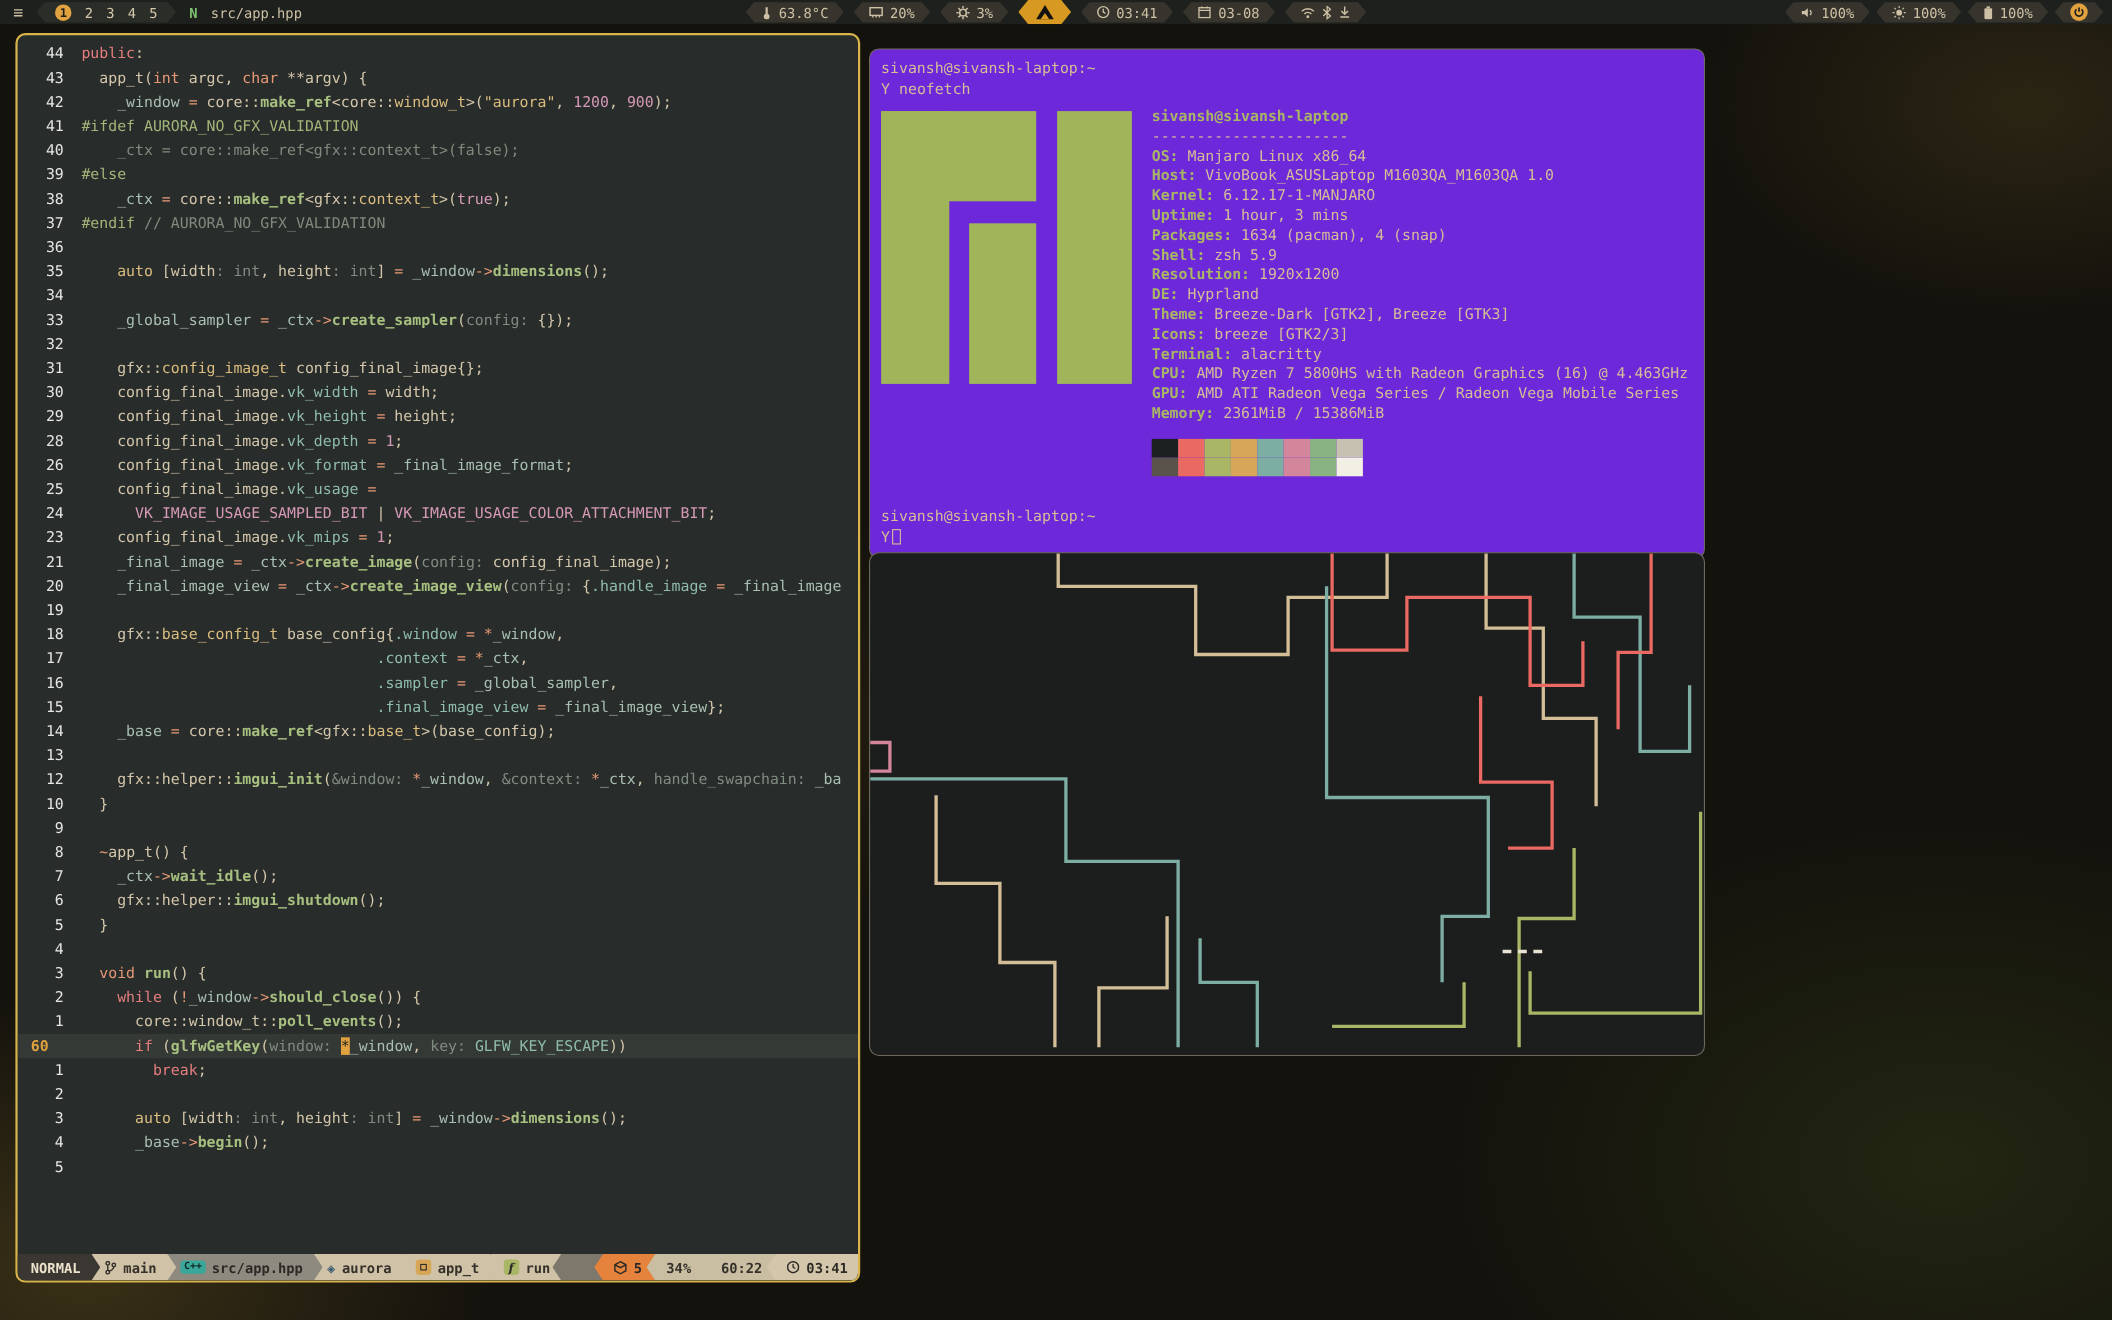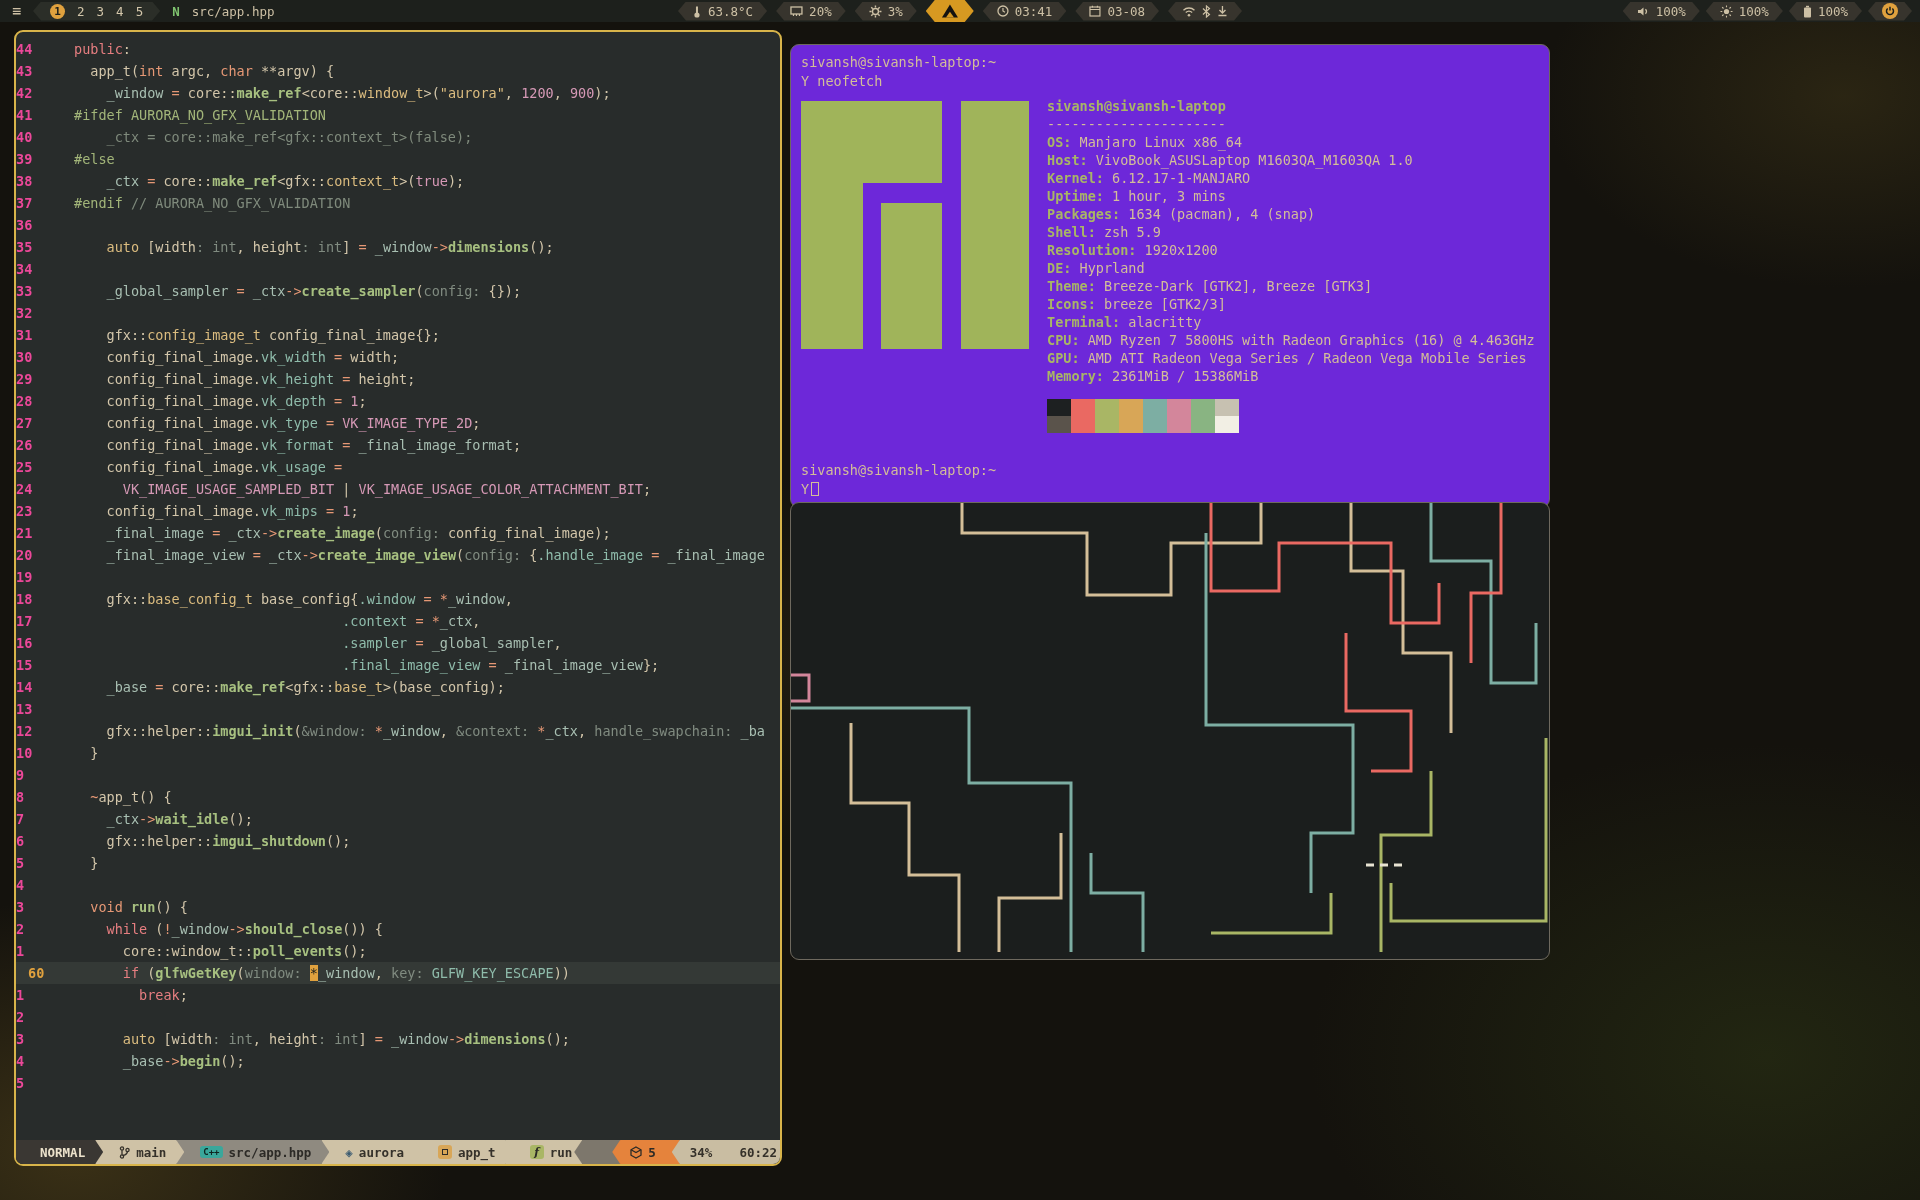--- a/index.html
+++ b/index.html
@@ -38,21 +38,21 @@
   .editor-win { left:14px; top:30px; width:768px; height:1136px; background:#282c2b;
     border:2px solid #d8b44a; overflow:hidden; }
   .term-win { left:790px; top:44px; width:760px; height:464px; background:#6d28d9;
     border:1px solid #6e695e; overflow:hidden; }
   .pipes-win { left:790px; top:502px; width:760px; height:458px; background:#1b1e1d;
     border:1px solid #6e695e; overflow:hidden; }
   
   .code { position:absolute; top:6px; left:0; right:0; bottom:24px; overflow:hidden;
     font-size:13.5px; line-height:22px; }
   .code-row { display:flex; height:22px; white-space:pre; }
-  .gutter { width:58px; flex:none; padding-right:16px; color:#ec4899;font-weight:bold; }
+  .gutter { width:58px; flex:none; text-align:right; padding-right:16px; color:#e5e5e5; }
   .cursor-line { background:#343936; }
   .cursor-line .gutter { text-align:left; padding-left:12px; color:#e0a13e; font-weight:bold; }
   .code-text { flex:1; overflow:hidden; }
   .tk-k  { color:#e67e80; }
   .tk-ty { color:#e69875; }
   .tk-yl { color:#dbbc7f; }
   .tk-fn { color:#a7c080; font-weight:bold; }
   .tk-v  { color:#a8bfb2; }
   .tk-pr { color:#8fbcab; }
   .tk-num{ color:#d699b6; }
@@ -61,21 +61,21 @@
   .tk-cm { color:#7f8a7c; }
   .tk-op { color:#e69875; }
   .tk-fg { color:#d3c6aa; }
   .tk-h  { color:#808b80; }
   .tk-cur{ background:#e0a13e; color:#1d201c; }
   
   .statusline { position:absolute; left:0; right:0; bottom:0; height:24px; background:#262a28;
     display:flex; align-items:stretch; font-size:12.5px; }
   .sl-left, .sl-right { display:flex; align-items:stretch; }
   .sl-right { margin-left:auto; }
-  .sl-seg { display:flex; align-items:center; gap:6px; padding:0 24px; position:relative; white-space:pre; }
+  .sl-seg { display:flex; align-items:center; gap:6px; padding:0 12px; position:relative; white-space:pre; }
   .pl-r { clip-path:polygon(0 0, calc(100% - 8px) 0, 100% 50%, calc(100% - 8px) 100%, 0 100%); margin-right:-8px; padding-right:18px; }
   .sl-left .sl-seg:nth-child(1){z-index:6}.sl-left .sl-seg:nth-child(2){z-index:5}
   .sl-left .sl-seg:nth-child(3){z-index:4}.sl-left .sl-seg:nth-child(4){z-index:3}
   .sl-left .sl-seg:nth-child(5){z-index:2}.sl-left .sl-seg:nth-child(6){z-index:1}
   .pl-l { clip-path:polygon(0 50%, 8px 0, 100% 0, 100% 100%, 8px 100%); margin-left:-8px; padding-left:18px; }
   .sl-right .sl-seg:nth-child(1){z-index:1}.sl-right .sl-seg:nth-child(2){z-index:2}
   .sl-right .sl-seg:nth-child(3){z-index:3}.sl-right .sl-seg:nth-child(4){z-index:4}
   .sl-mode { background:#3a3733; color:#ece2cb; font-weight:bold; }
   .sl-cream { background:#cfc2a6; color:#35312a; font-weight:bold; }
   .sl-gray { background:#8f8a80; color:#2c2a26; font-weight:bold; }
@@ -277,21 +277,20 @@
       <div class="code-row"><span class="gutter">37</span><span class="code-text"><span class="tk-pp">#endif </span><span class="tk-cm">// AURORA_NO_GFX_VALIDATION</span></span></div>
       <div class="code-row"><span class="gutter">36</span><span class="code-text"></span></div>
       <div class="code-row"><span class="gutter">35</span><span class="code-text"><span class="tk-fg">    </span><span class="tk-yl">auto</span><span class="tk-fg"> [width</span><span class="tk-h">: int</span><span class="tk-fg">, height</span><span class="tk-h">: int</span><span class="tk-fg">] </span><span class="tk-op">=</span><span class="tk-fg"> </span><span class="tk-v">_window</span><span class="tk-op">-&gt;</span><span class="tk-fn">dimensions</span><span class="tk-fg">();</span></span></div>
       <div class="code-row"><span class="gutter">34</span><span class="code-text"></span></div>
       <div class="code-row"><span class="gutter">33</span><span class="code-text"><span class="tk-fg">    </span><span class="tk-v">_global_sampler</span><span class="tk-op"> = </span><span class="tk-v">_ctx</span><span class="tk-op">-&gt;</span><span class="tk-fn">create_sampler</span><span class="tk-fg">(</span><span class="tk-h">config: </span><span class="tk-fg">{});</span></span></div>
       <div class="code-row"><span class="gutter">32</span><span class="code-text"></span></div>
       <div class="code-row"><span class="gutter">31</span><span class="code-text"><span class="tk-fg">    gfx::</span><span class="tk-yl">config_image_t</span><span class="tk-fg"> config_final_image{};</span></span></div>
       <div class="code-row"><span class="gutter">30</span><span class="code-text"><span class="tk-fg">    config_final_image.</span><span class="tk-pr">vk_width</span><span class="tk-op"> = </span><span class="tk-fg">width;</span></span></div>
       <div class="code-row"><span class="gutter">29</span><span class="code-text"><span class="tk-fg">    config_final_image.</span><span class="tk-pr">vk_height</span><span class="tk-op"> = </span><span class="tk-fg">height;</span></span></div>
       <div class="code-row"><span class="gutter">28</span><span class="code-text"><span class="tk-fg">    config_final_image.</span><span class="tk-pr">vk_depth</span><span class="tk-op"> = </span><span class="tk-num">1</span><span class="tk-fg">;</span></span></div>
-      <div class="code-row"><span class="gutter">27</span><span class="code-text"><span class="tk-fg">    config_final_image.</span><span class="tk-pr">vk_type</span><span class="tk-op"> = </span><span class="tk-num">VK_IMAGE_TYPE_2D</span><span class="tk-fg">;</span></span></div>
       <div class="code-row"><span class="gutter">26</span><span class="code-text"><span class="tk-fg">    config_final_image.</span><span class="tk-pr">vk_format</span><span class="tk-op"> = </span><span class="tk-v">_final_image_format</span><span class="tk-fg">;</span></span></div>
       <div class="code-row"><span class="gutter">25</span><span class="code-text"><span class="tk-fg">    config_final_image.</span><span class="tk-pr">vk_usage</span><span class="tk-op"> =</span></span></div>
       <div class="code-row"><span class="gutter">24</span><span class="code-text"><span class="tk-fg">      </span><span class="tk-num">VK_IMAGE_USAGE_SAMPLED_BIT</span><span class="tk-fg"> | </span><span class="tk-num">VK_IMAGE_USAGE_COLOR_ATTACHMENT_BIT</span><span class="tk-fg">;</span></span></div>
       <div class="code-row"><span class="gutter">23</span><span class="code-text"><span class="tk-fg">    config_final_image.</span><span class="tk-pr">vk_mips</span><span class="tk-op"> = </span><span class="tk-num">1</span><span class="tk-fg">;</span></span></div>
       <div class="code-row"><span class="gutter">21</span><span class="code-text"><span class="tk-fg">    </span><span class="tk-v">_final_image</span><span class="tk-op"> = </span><span class="tk-v">_ctx</span><span class="tk-op">-&gt;</span><span class="tk-fn">create_image</span><span class="tk-fg">(</span><span class="tk-h">config: </span><span class="tk-fg">config_final_image);</span></span></div>
       <div class="code-row"><span class="gutter">20</span><span class="code-text"><span class="tk-fg">    </span><span class="tk-v">_final_image_view</span><span class="tk-op"> = </span><span class="tk-v">_ctx</span><span class="tk-op">-&gt;</span><span class="tk-fn">create_image_view</span><span class="tk-fg">(</span><span class="tk-h">config: </span><span class="tk-fg">{</span><span class="tk-pr">.handle_image</span><span class="tk-op"> = </span><span class="tk-v">_final_image</span></span></div>
       <div class="code-row"><span class="gutter">19</span><span class="code-text"></span></div>
       <div class="code-row"><span class="gutter">18</span><span class="code-text"><span class="tk-fg">    gfx::</span><span class="tk-yl">base_config_t</span><span class="tk-fg"> base_config{</span><span class="tk-pr">.window</span><span class="tk-op"> = </span><span class="tk-op">*</span><span class="tk-v">_window</span><span class="tk-fg">,</span></span></div>
       <div class="code-row"><span class="gutter">17</span><span class="code-text"><span class="tk-fg">                                 </span><span class="tk-pr">.context</span><span class="tk-op"> = </span><span class="tk-op">*</span><span class="tk-v">_ctx</span><span class="tk-fg">,</span></span></div>
       <div class="code-row"><span class="gutter">16</span><span class="code-text"><span class="tk-fg">                                 </span><span class="tk-pr">.sampler</span><span class="tk-op"> = </span><span class="tk-v">_global_sampler</span><span class="tk-fg">,</span></span></div>

